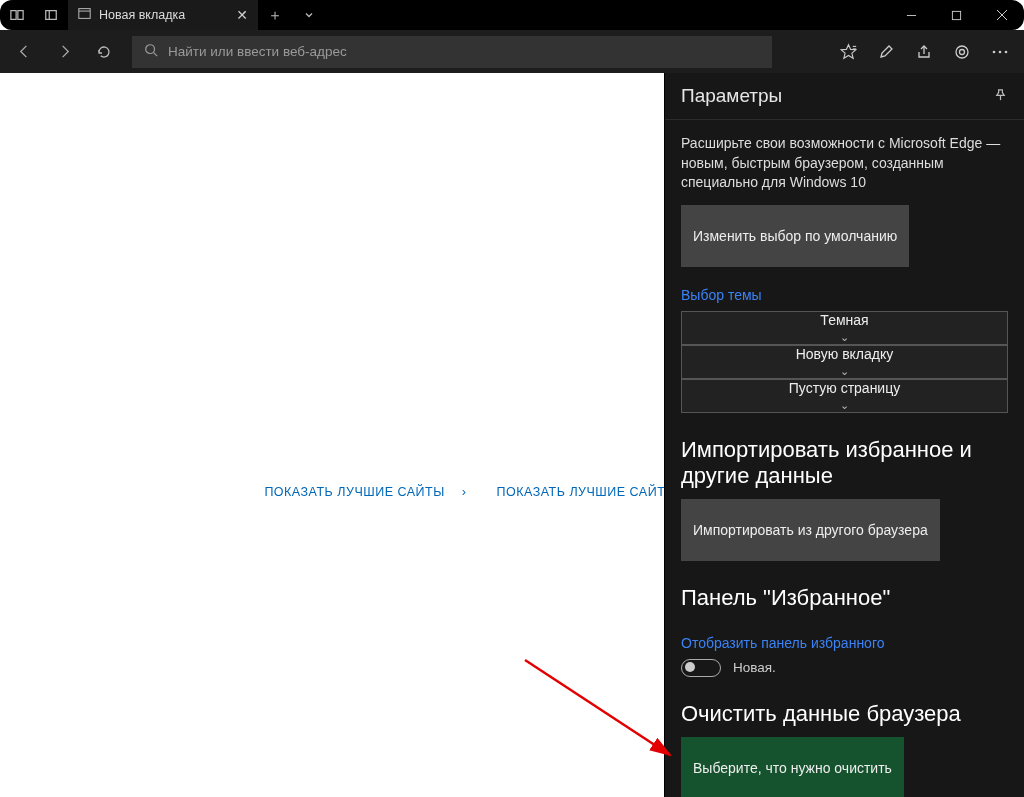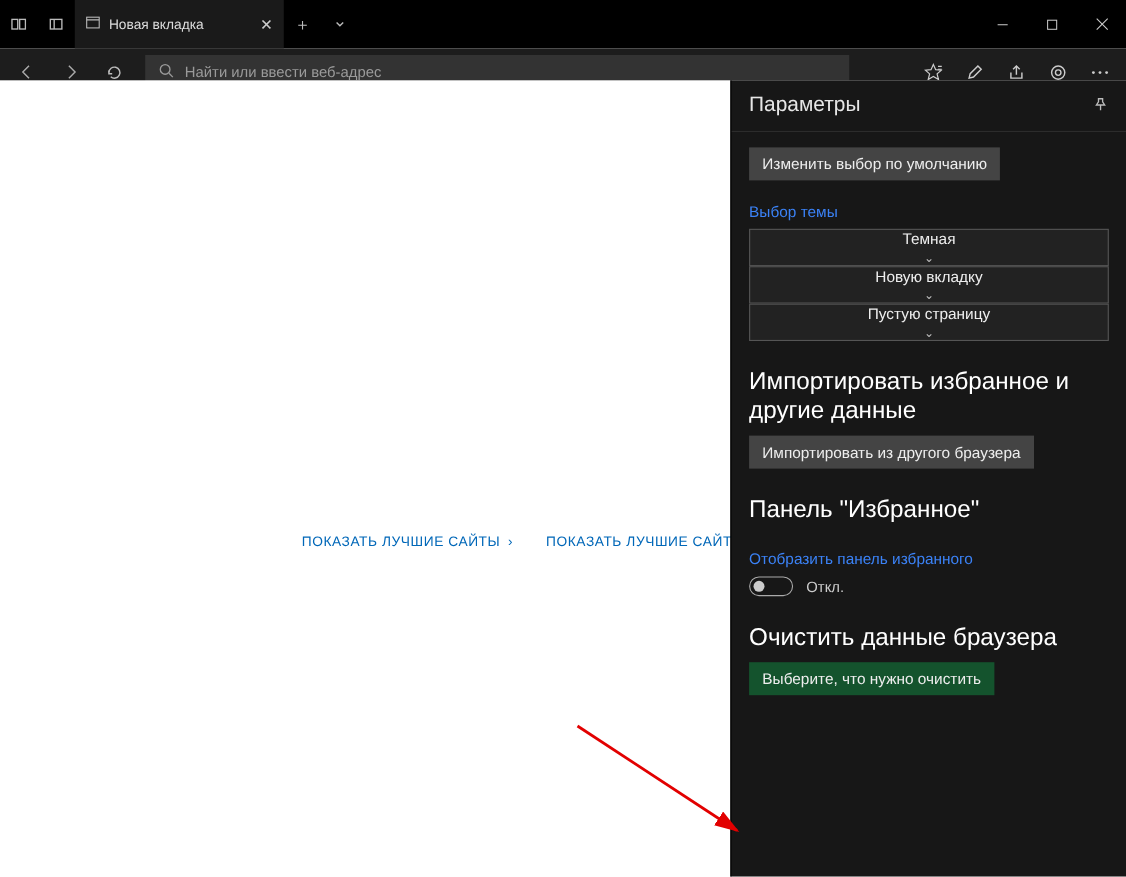--- a/index.html
+++ b/index.html
@@ -8,22 +8,23 @@
     height: 797px;
     font-family: "Segoe UI", Tahoma, sans-serif;
     background: #fff;
     overflow: hidden;
     position: relative;
   }
   
   .tabstrip {
     display: flex;
     align-items: stretch;
-    height: 44px;
+    height: 30px;
     background: #000;
+    border-radius: 12px;
   }
   .sys-btn {
     width: 34px;
     display: flex;
     align-items: center;
     justify-content: center;
     color: #ccc;
     font-size: 13px;
   }
   .tab {
@@ -113,21 +114,21 @@
     display: flex;
     justify-content: center;
     gap: 30px;
   }
   .ntp-link {
     font-size: 12.5px;
     letter-spacing: 0.5px;
     color: #0067b8;
     display: flex;
     align-items: center;
-    gap: 7px;
+    gap: 17px;
     cursor: pointer;
   }
   
   .settings-panel {
     position: absolute;
     top: 73px;
     right: 0;
     bottom: 0;
     width: 360px;
     background: #171717;
@@ -157,21 +158,21 @@
   }
   .promo-text {
     font-size: 14px;
     line-height: 1.4;
     color: #ddd;
     margin-bottom: 12px;
   }
   .btn {
     display: inline-block;
     background: #444;
-    padding: 7px 12px;
+    padding: 23px 12px;
     font-size: 14px;
     color: #eee;
     border: none;
     cursor: pointer;
   }
   .section-label {
     font-size: 14px;
     color: #3b82f6;
     margin-top: 20px;
     margin-bottom: 8px;
@@ -361,20 +362,21 @@
   <div class="sp-header">
     <div class="sp-title">Параметры</div>
     <div class="pin">
       <svg width="15" height="15" viewBox="0 0 16 16" fill="none" stroke="#bbb" stroke-width="1.3">
           <path d="M4 9h8l-2-3V3H6v3L4 9z"></path>
           <line x1="8" y1="9" x2="8" y2="14"></line>
         </svg>
     </div>
   </div>
   <div class="sp-body">
+    <div class="promo-text">Расширьте свои возможности с Microsoft Edge — новым, быстрым браузером, созданным специально для Windows 10</div>
     <button class="btn">Изменить выбор по умолчанию</button>
 
     <span class="section-label">Выбор темы</span>
     <div class="select">
       <span>Темная</span>
       <span class="chev">⌄</span>
     </div>
 
     <div class="select">
       <span>Новую вкладку</span>
@@ -388,21 +390,21 @@
 
     <div class="section-title">Импортировать избранное и другие данные</div>
     <button class="btn">Импортировать из другого браузера</button>
 
     <div class="section-title">Панель "Избранное"</div>
     <span class="section-label" style="margin-top:24px">Отобразить панель избранного</span>
     <div class="toggle-row">
       <div class="toggle">
           <div class="knob"></div>
         </div>
-      <span class="toggle-label">Откл.</span>
+      <span class="toggle-label">Новая.</span>
     </div>
 
     <div class="section-title">Очистить данные браузера</div>
     <button class="btn highlight">Выберите, что нужно очистить</button>
   </div>
 </div>
 
 <svg class="arrow" style="left:520px; top:655px;" width="170" height="115">
   <defs>
     <marker id="ah" markerWidth="10" markerHeight="10" refX="8" refY="3" orient="auto">

